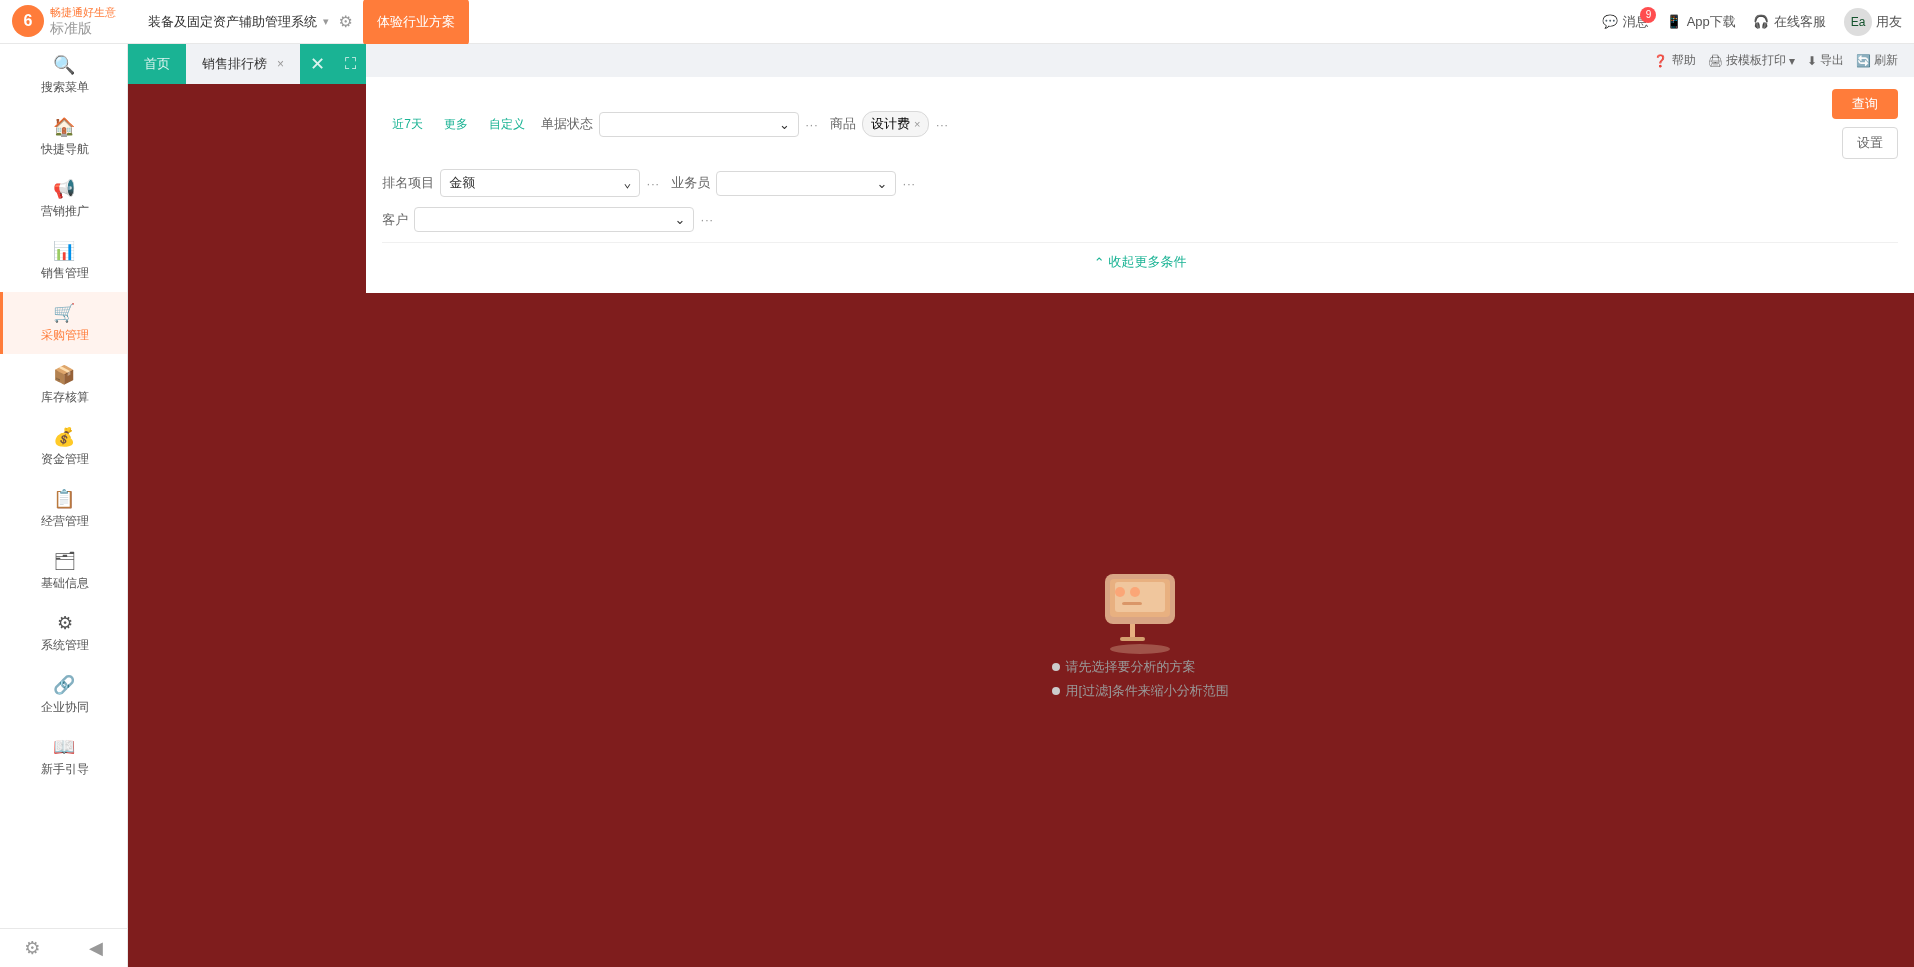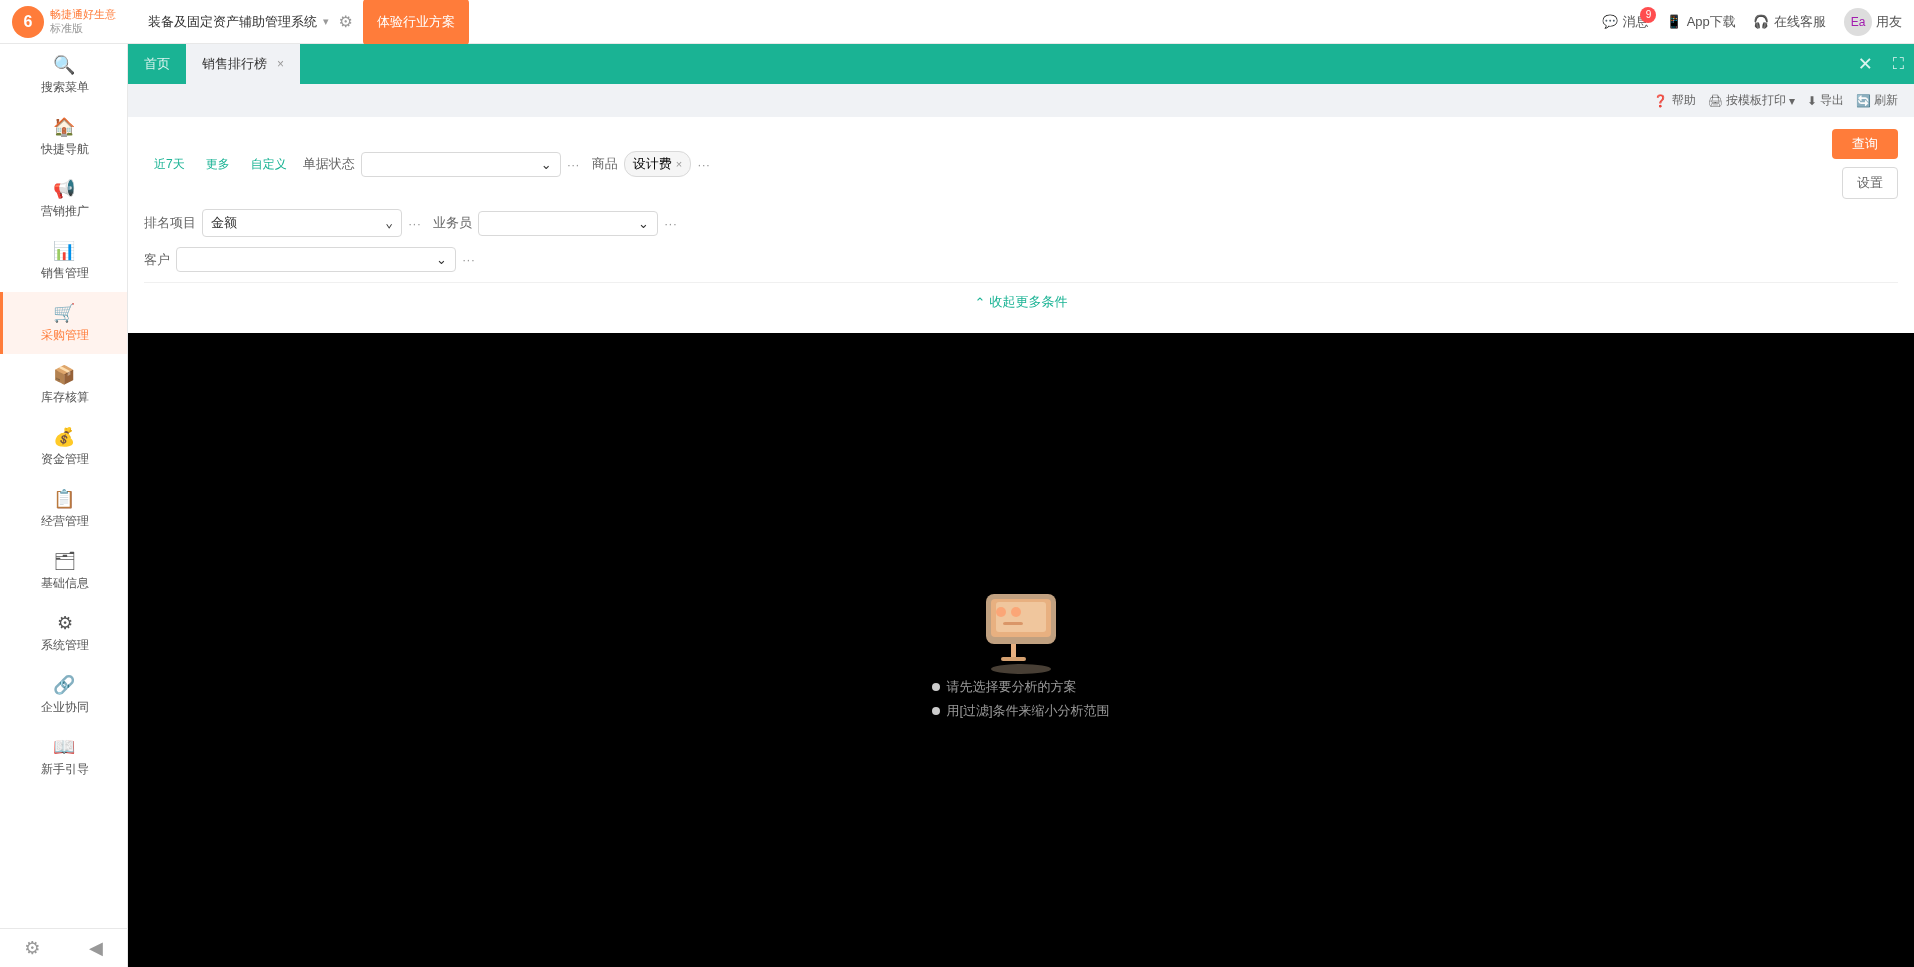--- a/index.html
+++ b/index.html
@@ -3,36 +3,36 @@
   <meta charset="utf-8">
   <style>
     * { box-sizing: border-box; margin: 0; padding: 0; }
     body { font-family: "Microsoft YaHei", "PingFang SC", sans-serif; font-size: 13px; background: #f5f5f5; overflow: hidden; }
 
     
     .app-container { display: flex; flex-direction: column; height: 967px; width: 1914px; }
     .top-bar { height: 44px; background: #fff; display: flex; align-items: center; padding: 0 12px; border-bottom: 1px solid #e8e8e8; flex-shrink: 0; }
     .main-area { display: flex; flex: 1; overflow: hidden; }
     .sidebar { width: 128px; background: #fff; border-right: 1px solid #e8e8e8; display: flex; flex-direction: column; flex-shrink: 0; }
-    .content-area { flex: 1; display: flex; flex-direction: column; background: #000000; position: relative; }
+    .content-area { flex: 1; display: flex; flex-direction: row; background: #7f1d1d; position: relative; }
 
     
     .logo-area { display: flex; align-items: center; gap: 6px; width: 128px; flex-shrink: 0; }
     .logo-icon { width: 32px; height: 32px; background: #ff7c3a; border-radius: 50%; display: flex; align-items: center; justify-content: center; color: white; font-size: 16px; font-weight: bold; }
     .logo-text { font-size: 11px; color: #ff7c3a; line-height: 1.3; }
-    .logo-sub { font-size: 11px; color: #999; }
+    .logo-sub { font-size: 14px; color: #999; }
     .system-title { display: flex; align-items: center; gap: 6px; color: #333; font-size: 13px; margin-left: 8px; }
     .system-title-text { color: #333; }
     .title-arrow { color: #999; font-size: 11px; }
     .gear-icon { color: #999; cursor: pointer; font-size: 16px; margin-left: 4px; }
     .industry-btn { background: #ff7c3a; color: white; border: none; border-radius: 4px; padding: 14px 14px; cursor: pointer; font-size: 13px; margin-left: 10px; }
     .top-right { margin-left: auto; display: flex; align-items: center; gap: 18px; color: #555; font-size: 13px; }
     .top-right-item { display: flex; align-items: center; gap: 4px; cursor: pointer; position: relative; }
     .badge { background: #ff4d4f; color: white; border-radius: 10px; font-size: 10px; padding: 0 4px; min-width: 16px; height: 16px; display: flex; align-items: center; justify-content: center; position: absolute; top: -6px; right: -8px; }
-    .avatar-circle { width: 28px; height: 28px; background: #ddd; border-radius: 50%; display: flex; align-items: center; justify-content: center; font-size: 12px; color: #a21caf; }
+    .avatar-circle { width: 28px; height: 28px; background: #ddd; border-radius: 50%; display: flex; align-items: center; justify-content: center; font-size: 12px; color: #14532d; }
 
     
     .tabs-bar { height: 40px; background: #1ab394; display: flex; align-items: center; padding: 0; flex-shrink: 0; }
     .tab-item { height: 40px; display: flex; align-items: center; padding: 0 16px; cursor: pointer; font-size: 13px; color: rgba(255,255,255,0.85); gap: 6px; position: relative; }
     .tab-item.active { background: #f0f2f5; color: #333; }
     .tab-close { font-size: 12px; color: #999; cursor: pointer; margin-left: 4px; }
     .tab-expand-icons { margin-left: auto; display: flex; align-items: center; }
     .sidebar-nav { flex: 1; overflow-y: auto; }
     .sidebar-item { display: flex; flex-direction: column; align-items: center; padding: 10px 0; cursor: pointer; color: #555; font-size: 12px; gap: 3px; border-left: 3px solid transparent; }
     .sidebar-item.active { color: #ff7c3a; background: #fff3ee; border-left: 3px solid #ff7c3a; }

